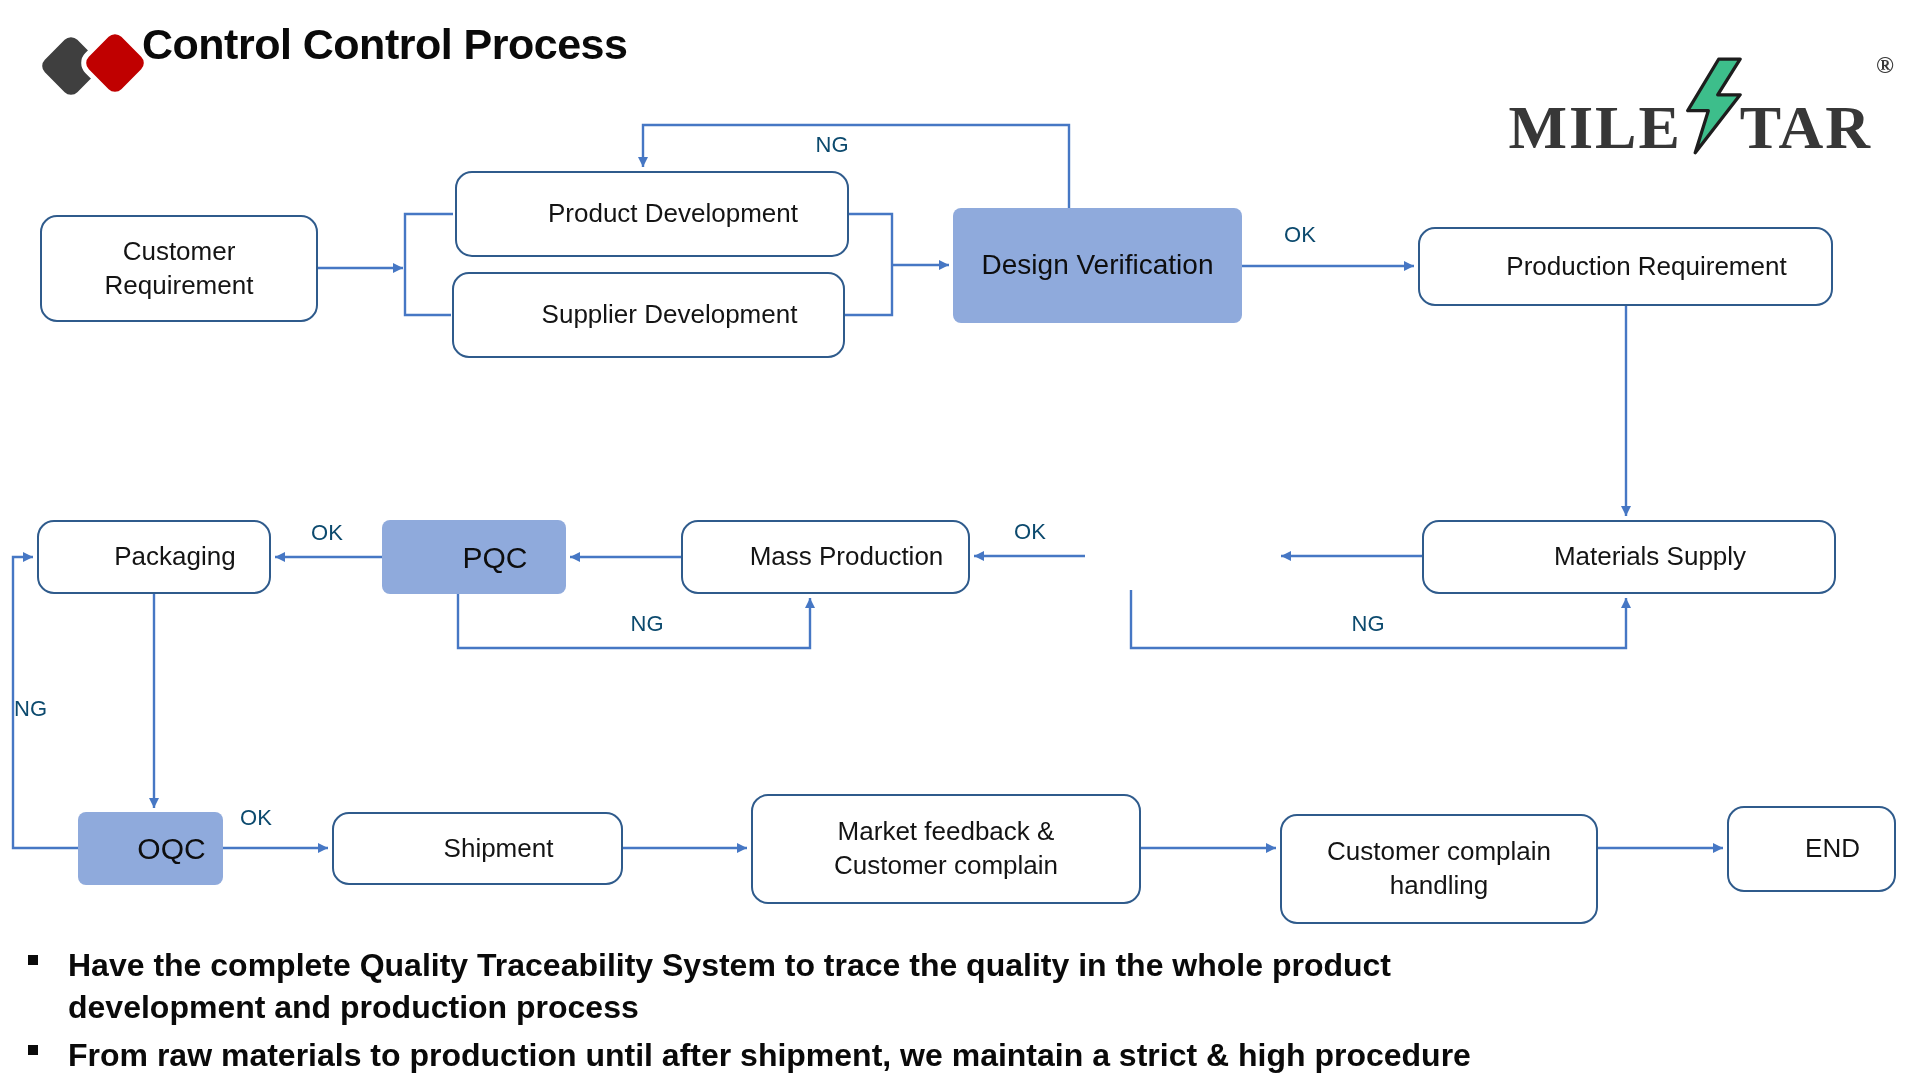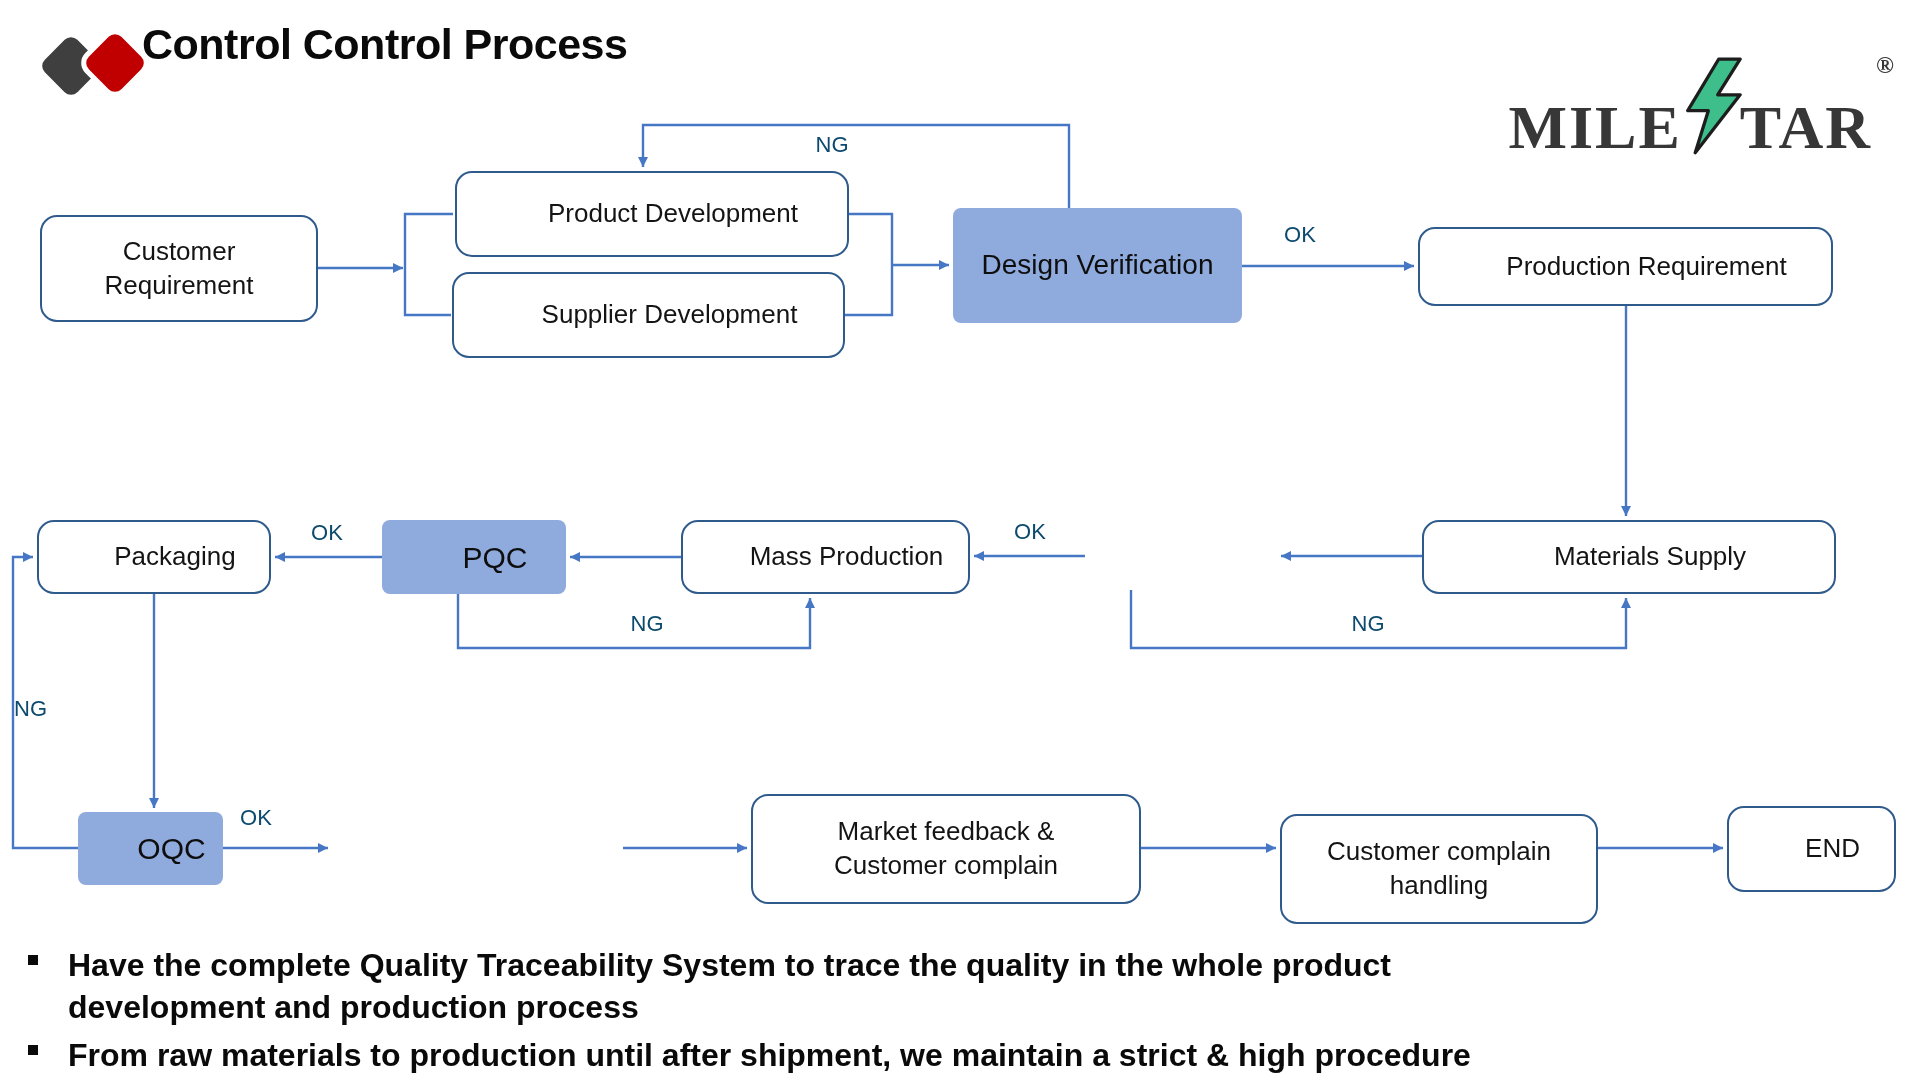--- a/index.html
+++ b/index.html
@@ -116,20 +116,23 @@
   <div class="box" style="left:681px;top:520px;width:289px;height:74px;">
     <span class="lbl">Mass Production</span>
   </div>
   <div class="box" style="left:1422px;top:520px;width:414px;height:74px;">
     <span class="lbl">Materials Supply</span>
   </div>
 
   <div class="box blue" style="left:78px;top:812px;width:145px;height:73px;">
     <span class="lbl">OQC</span>
   </div>
+  <div class="box" style="left:332px;top:812px;width:291px;height:73px;">
+    <span class="lbl">Shipment</span>
+  </div>
   <div class="box" style="left:751px;top:794px;width:390px;height:110px;padding:0 62px;">
     <span class="lbl">Market feedback &amp; Customer complain</span>
   </div>
   <div class="box" style="left:1280px;top:794px;width:318px;height:110px;padding:0 20px;margin-top:20px;">
     <span class="lbl">Customer complain handling</span>
   </div>
   <div class="box" style="left:1727px;top:806px;width:169px;height:86px;">
     <span class="lbl">END</span>
   </div>
 

